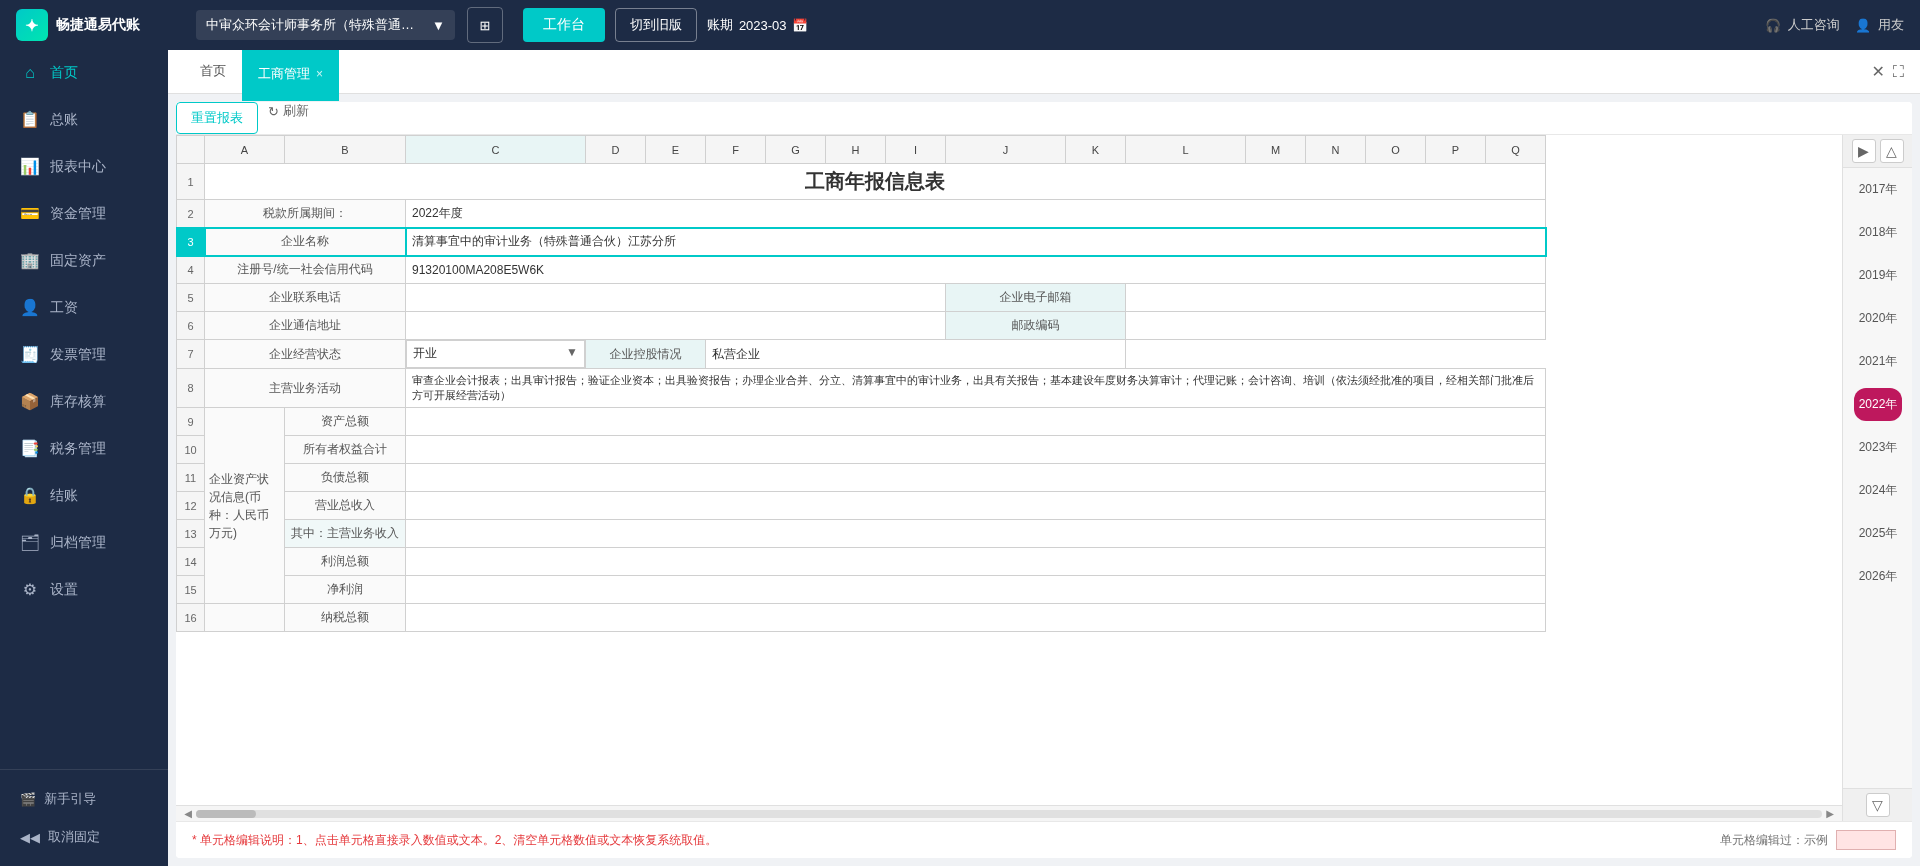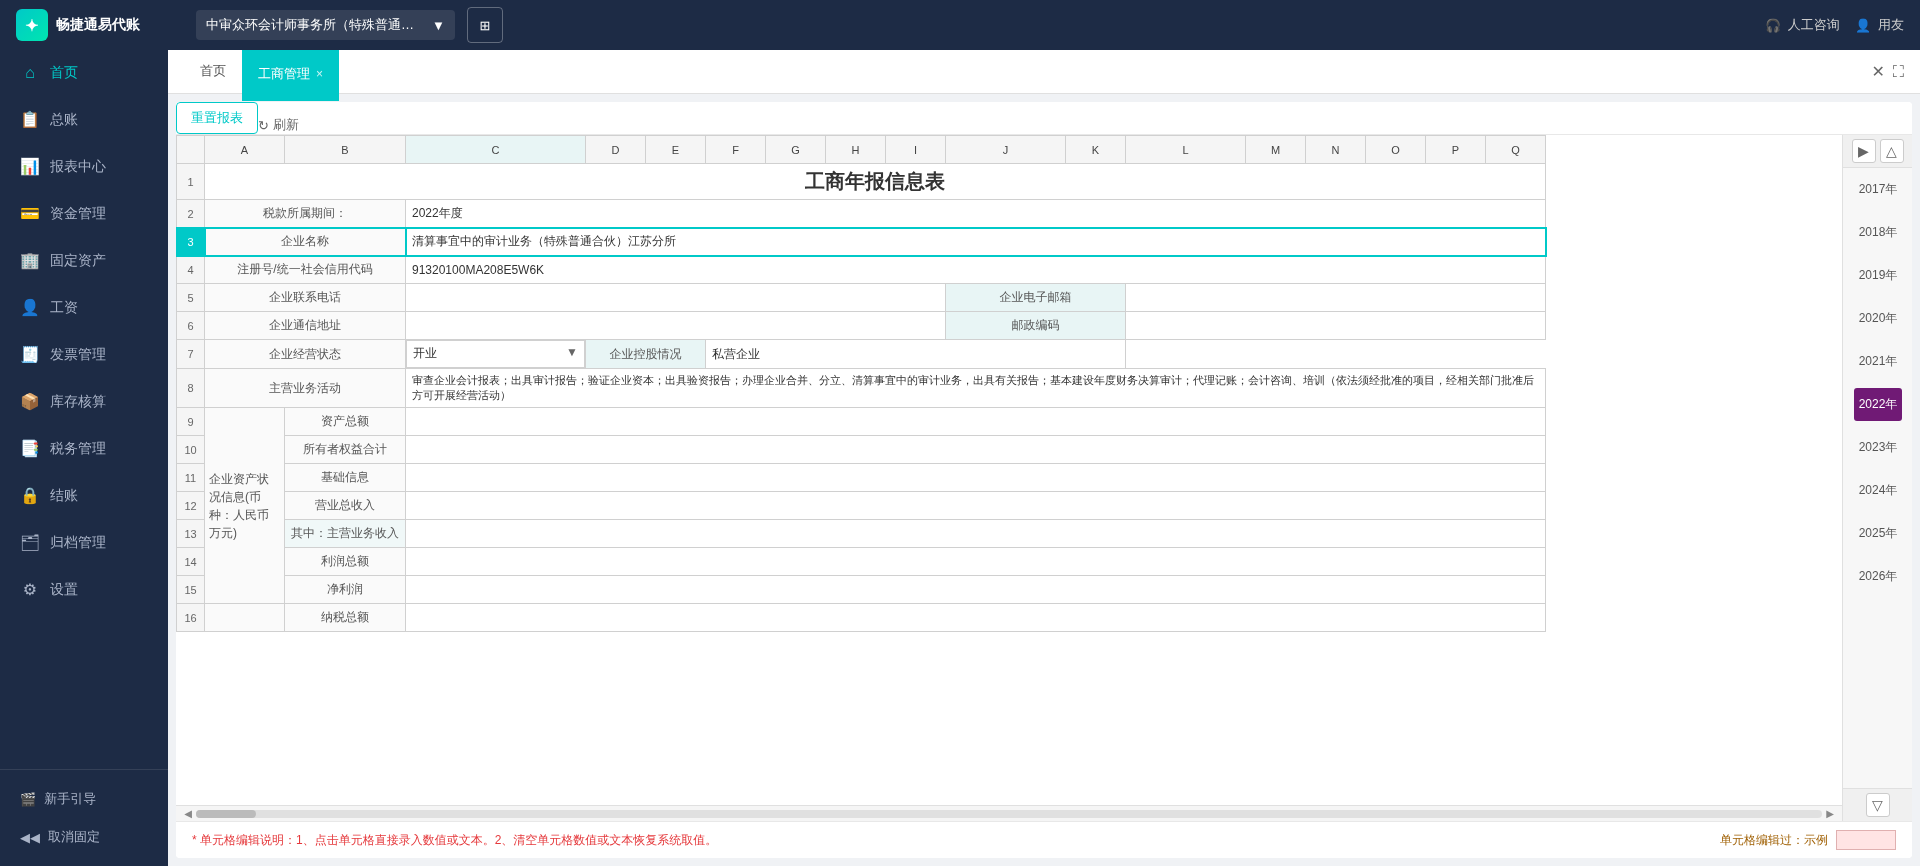--- a/index.html
+++ b/index.html
@@ -55,39 +55,39 @@
     .reset-btn { border: 1px solid #00c9c8; border-radius: 4px; color: #00c9c8; background: #fff; padding: 6px 14px; font-size: 13px; cursor: pointer; }
     .refresh-btn { display: flex; align-items: center; gap: 4px; color: #666; font-size: 13px; cursor: pointer; background: none; border: none; }
 
     
     .spreadsheet-wrapper { flex: 1; display: flex; overflow: hidden; }
     .spreadsheet-container { flex: 1; overflow: auto; position: relative; }
 
     
     .year-panel { width: 56px; background: #f7f7f7; border-left: 1px solid #e0e0e0; display: flex; flex-direction: column; align-items: center; padding: 4px 0; overflow-y: auto; }
     .year-item { width: 48px; padding: 8px 4px; text-align: center; font-size: 12px; color: #555; cursor: pointer; border-radius: 3px; margin: 1px 0; }
-    .year-item.active { background: #701a75; color: #fff; }
+    .year-item.active { background: #be185d; color: #fff; border-radius: 12px; }
 
     
     .sheet-table { border-collapse: collapse; font-size: 12px; min-width: 1200px; }
     .sheet-table td, .sheet-table th { border: 1px solid #d0d0d0; padding: 4px 6px; white-space: nowrap; height: 28px; }
     .row-header { background: #f5f5f5; color: #666; text-align: center; width: 28px; font-size: 11px; border: 1px solid #d0d0d0; }
     .col-header { background: #f5f5f5; color: #444; text-align: center; font-size: 11px; font-weight: normal; padding: 4px 8px; min-width: 60px; }
     .col-header.wide { min-width: 120px; }
     .col-header.c-col { background: #e8f5f5; min-width: 180px; }
     .title-cell { text-align: center; font-size: 20px; font-weight: bold; color: #333; background: #fff; }
     .label-cell { text-align: center; color: #555; background: #fafafa; }
     .data-cell { background: #fff; color: #333; }
     .selected-row td { outline: 2px solid #00c9c8; outline-offset: -1px; }
     .selected-row .row-header { background: #00c9c8; color: #fff; }
     .highlight-cell { background: #e8f5f5; }
 
     
     .bottom-bar { background: #fff; border-top: 1px solid #e8e8e8; padding: 8px 16px; display: flex; align-items: center; justify-content: space-between; font-size: 12px; color: #e5383b; }
-    .bottom-right { display: flex; align-items: center; gap: 8px; color: #a16207; }
+    .bottom-right { display: flex; align-items: center; gap: 8px; color: #737373; }
     .sample-box { width: 60px; height: 20px; background: #ffe4e4; border: 1px solid #e0b0b0; }
 
     
     .h-scroll-bar { height: 16px; background: #f5f5f5; border-top: 1px solid #e0e0e0; display: flex; align-items: center; padding: 0 4px; }
     .h-scroll-inner { flex: 1; height: 8px; background: #e0e0e0; border-radius: 4px; position: relative; }
     .h-scroll-thumb { position: absolute; left: 0; top: 0; width: 60px; height: 8px; background: #bbb; border-radius: 4px; }
 
     
     ::-webkit-scrollbar { width: 6px; height: 6px; }
     ::-webkit-scrollbar-track { background: #f5f5f5; }
@@ -99,20 +99,29 @@
 <div class="top-header">
   <div class="logo-area">
     <div class="logo-icon">✦</div>
     <span>畅捷通易代账</span>
   </div>
   <div class="company-selector">
     <span>中审众环会计师事务所（特殊普通合伙...</span>
     <span>▼</span>
   </div>
   <div class="header-icon-btn">⊞</div>
+  <div class="header-btns">
+    <button class="workbench-btn">工作台</button>
+    <button class="switch-btn">切到旧版</button>
+    <div class="period-area">
+      <span>账期</span>
+      <span>2023-03</span>
+      <span style="cursor:pointer;">📅</span>
+    </div>
+  </div>
   <div class="header-right">
     <div class="user-area">
       <span>🎧</span>
       <span>人工咨询</span>
     </div>
     <div class="user-area">
       <span>👤</span>
       <span>用友</span>
     </div>
   </div>
@@ -196,21 +205,21 @@
       <div style="margin-left:auto; display:flex; gap:8px; align-items:center;">
         <div style="color:#666; cursor:pointer; font-size:16px;">✕</div>
         <div style="color:#666; cursor:pointer; font-size:16px;">⛶</div>
       </div>
     </div>
 
     <div class="content-area">
       <div class="content-inner">
 
         <div style="display:flex; align-items:center; justify-content:space-between; background:#fff; border-bottom:1px solid #e8e8e8; padding-right:16px;">
-          <div style="display:flex; align-items:flex-end;">
+          <div style="display:flex; gap:10px; align-items:flex-start;">
             <button class="reset-btn">重置报表</button>
             <button class="refresh-btn">
               <span>↻</span>
               <span>刷新</span>
             </button>
           </div>
         </div>
 
         <div class="spreadsheet-wrapper">
           <div style="display:flex; flex-direction:column; flex:1; overflow:hidden;">
@@ -304,21 +313,21 @@
                   </tr>
 
                   <tr>
                     <td class="row-header">10</td>
                     <td class="label-cell">所有者权益合计</td>
                     <td colspan="15" class="data-cell"></td>
                   </tr>
 
                   <tr>
                     <td class="row-header">11</td>
-                    <td class="label-cell">基础信息</td>
+                    <td class="label-cell">负债总额</td>
                     <td colspan="15" class="data-cell"></td>
                   </tr>
 
                   <tr>
                     <td class="row-header">12</td>
                     <td class="label-cell">营业总收入</td>
                     <td colspan="15" class="data-cell"></td>
                   </tr>
 
                   <tr>

